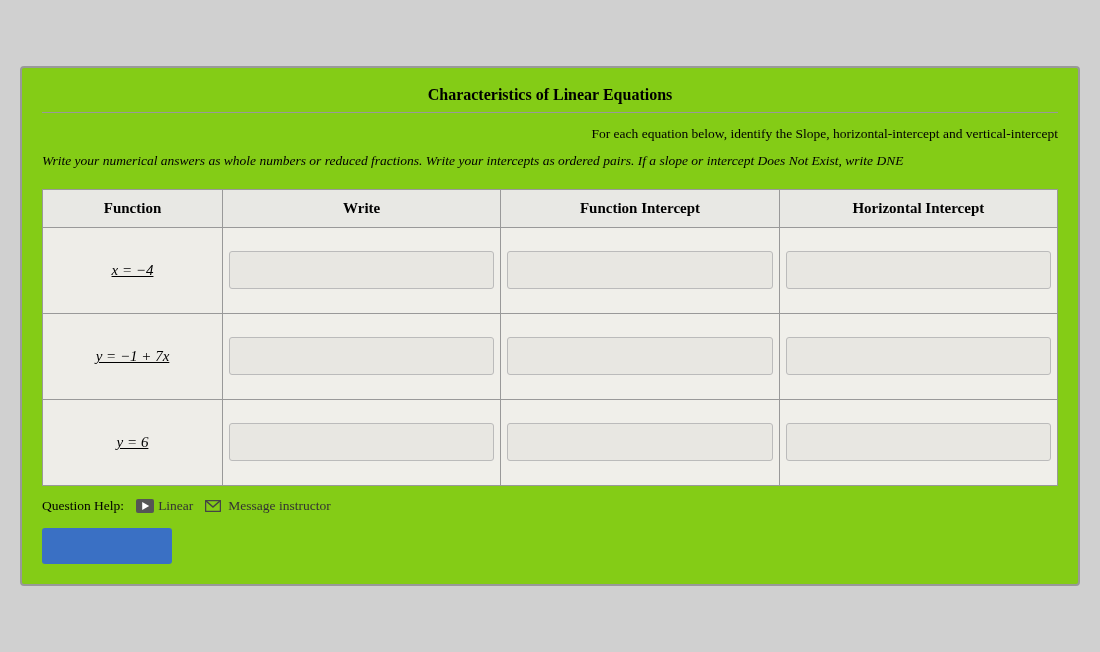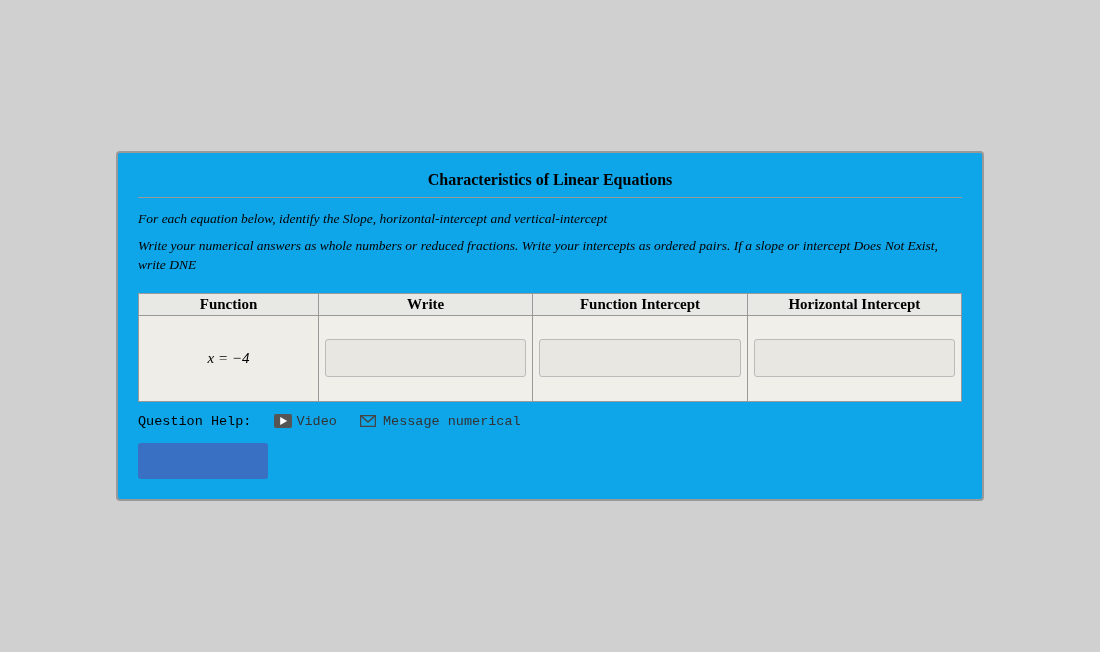--- a/index.html
+++ b/index.html
@@ -8,41 +8,41 @@
       background: #d0d0d0;
       font-family: 'Times New Roman', Times, serif;
       display: flex;
       align-items: center;
       justify-content: center;
       min-height: 652px;
       width: 1100px;
     }
 
     .page-container {
-      background: #0ea5e9;
+      background: #84cc16;
       border: 2px solid #999;
       border-radius: 4px;
-      width: 868px;
+      width: 1060px;
       padding: 18px 20px 20px 20px;
     }
 
     .title-row {
       text-align: center;
       font-weight: bold;
       font-size: 16px;
       margin-bottom: 12px;
       border-bottom: 1px solid #999;
       padding-bottom: 8px;
     }
 
     .instructions {
       font-size: 13.5px;
-      font-style: italic;
       margin-bottom: 8px;
       line-height: 1.4;
+      text-align: right;
     }
 
     .instructions2 {
       font-size: 13.5px;
       font-style: italic;
       margin-bottom: 18px;
       line-height: 1.4;
     }
 
     table {
@@ -54,31 +54,32 @@
     th, td {
       border: 1px solid #999;
       padding: 0;
     }
 
     thead th {
       background: #e8e8e4;
       font-weight: bold;
       font-size: 15px;
       text-align: center;
-      padding: 2px 6px;
+      padding: 10px 6px;
       font-style: normal;
     }
 
     .function-col {
       width: 180px;
       text-align: center;
       font-size: 15px;
       padding: 34px 8px;
       background: #eeede8;
       font-style: italic;
+      text-decoration: underline;
     }
 
     .input-cell {
       padding: 8px 6px;
       background: #f0efea;
     }
 
     .answer-input {
       width: 100%;
       height: 38px;
@@ -89,22 +90,21 @@
       padding: 4px 8px;
       outline: none;
       font-family: 'Times New Roman', Times, serif;
     }
 
     .question-help {
       margin-top: 12px;
       font-size: 13.5px;
       display: flex;
       align-items: center;
-      gap: 23px;
-      font-family: Liberation Mono, monospace;
+      gap: 12px;
     }
 
     .help-label {
       font-weight: normal;
       font-size: 13.5px;
     }
 
     .help-link {
       display: flex;
       align-items: center;
@@ -172,35 +172,47 @@
         <th>Horizontal Intercept</th>
       </tr>
     </thead>
     <tbody id="table-body">
     <tr class="tr-row">
           <td class="function-col">x = −4</td>
           <td class="input-cell"><input type="text" class="answer-input" style=""></td>
           <td class="input-cell"><input type="text" class="answer-input" style=""></td>
           <td class="input-cell"><input type="text" class="answer-input" style=""></td>
         </tr>
+        <tr class="tr-row">
+          <td class="function-col">y = −1 + 7x</td>
+          <td class="input-cell"><input type="text" class="answer-input" style=""></td>
+          <td class="input-cell"><input type="text" class="answer-input" style=""></td>
+          <td class="input-cell"><input type="text" class="answer-input" style=""></td>
+        </tr>
+        <tr class="tr-row">
+          <td class="function-col">y = 6</td>
+          <td class="input-cell"><input type="text" class="answer-input" style=""></td>
+          <td class="input-cell"><input type="text" class="answer-input" style=""></td>
+          <td class="input-cell"><input type="text" class="answer-input" style=""></td>
+        </tr>
       </tbody>
   </table>
 
   <div class="question-help">
     <span class="help-label">Question Help:</span>
     <span class="help-link">
       <span class="video-icon"></span>
-      <span>Video</span>
+      <span>Linear</span>
     </span>
     <span class="help-link">
       <span style="display:inline-block;width:16px;height:12px;vertical-align:middle;margin-right:3px;">
         <svg width="16" height="12" viewBox="0 0 16 12">
           <rect x="0.5" y="0.5" width="15" height="11" rx="1" fill="none" stroke="#444" stroke-width="1.5"></rect>
           <polyline points="0.5,0.5 8,7 15.5,0.5" fill="none" stroke="#444" stroke-width="1.5"></polyline>
         </svg>
       </span>
-      <span>Message numerical</span>
+      <span>Message instructor</span>
     </span>
   </div>
 
   <button class="submit-btn"></button>
 
 </div>
 
 </body></html>

